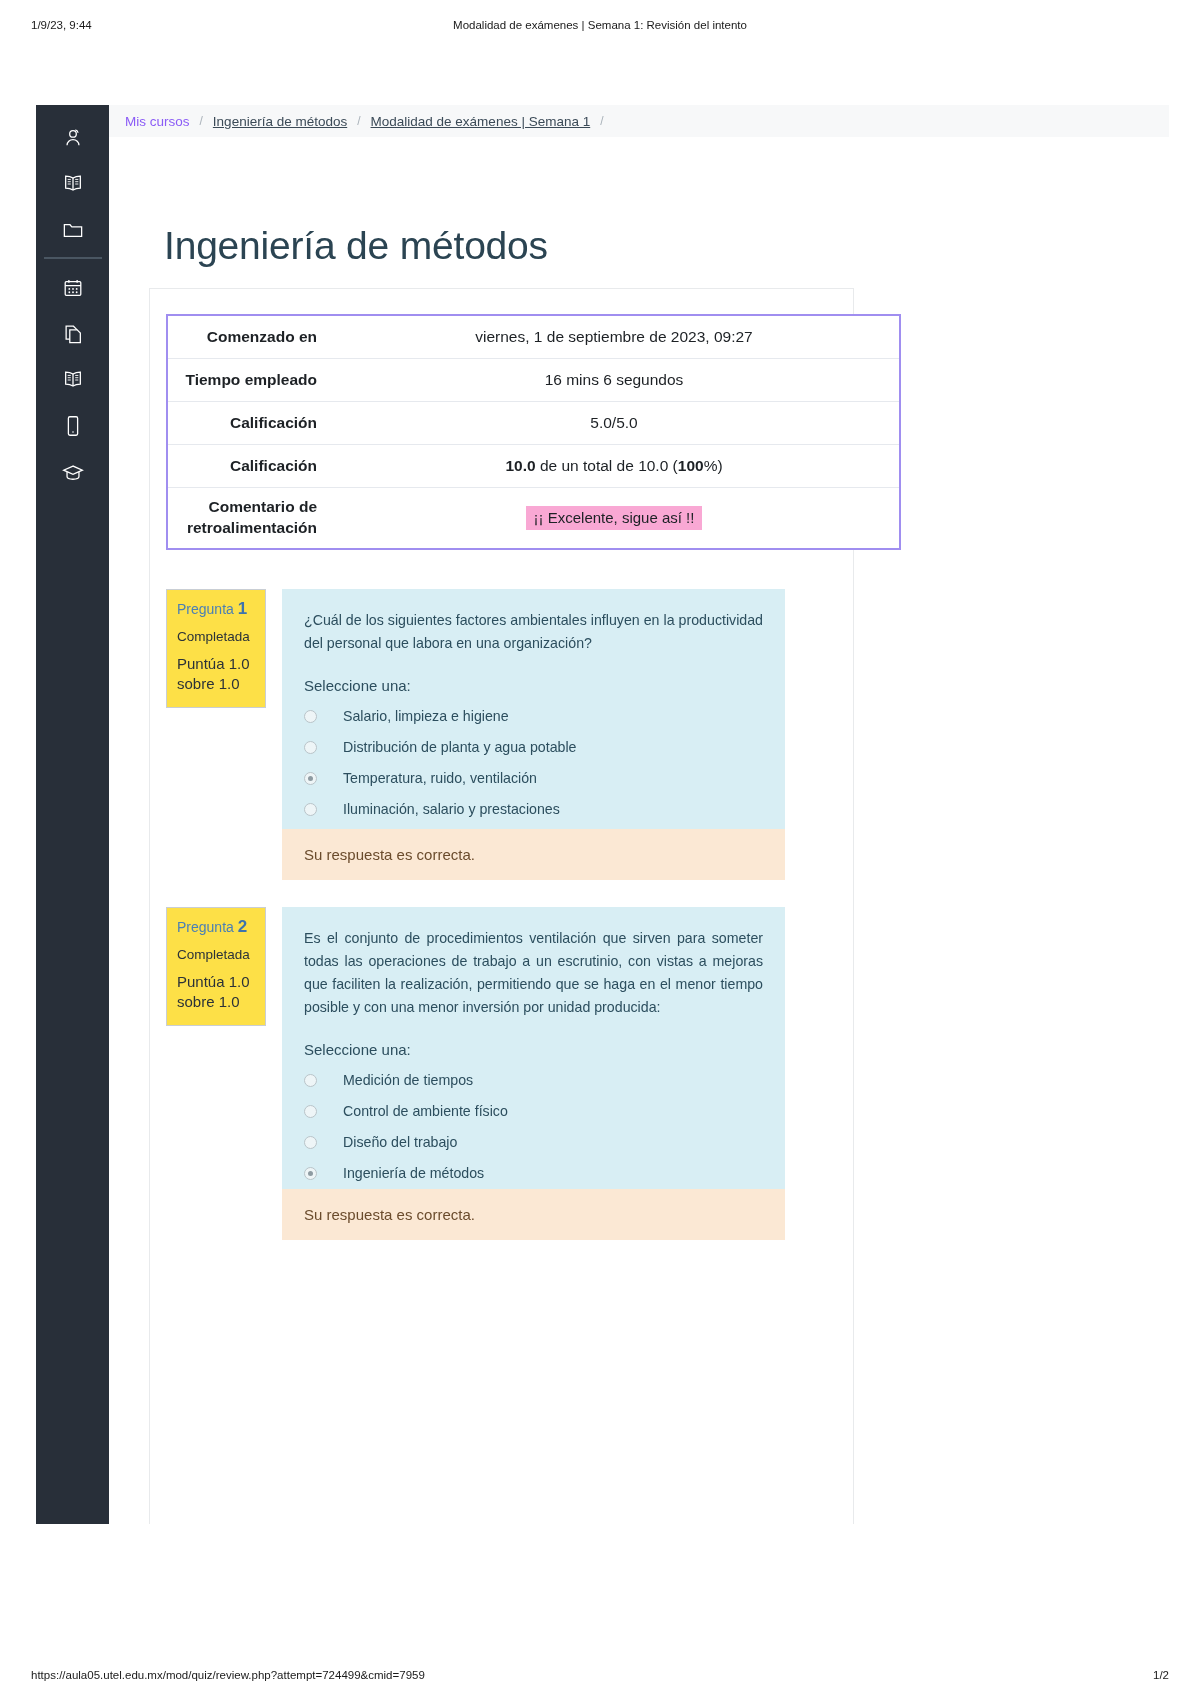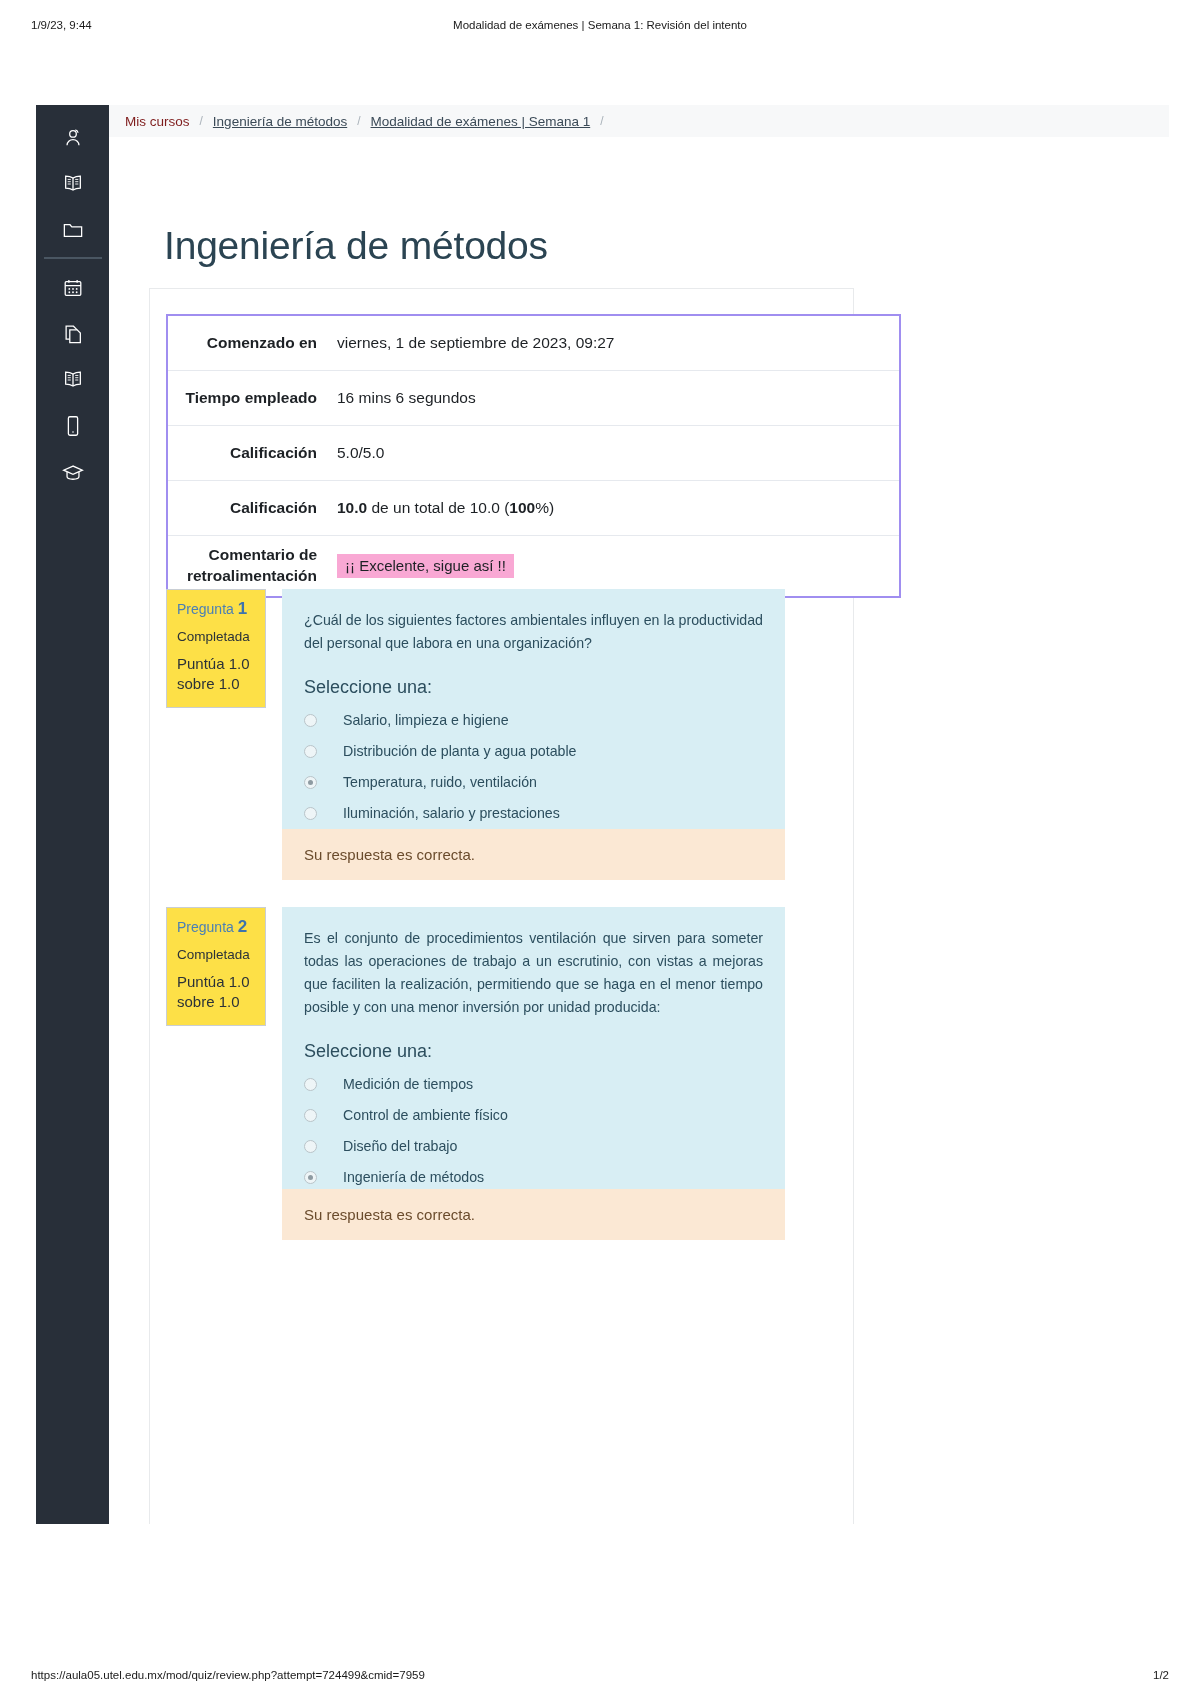--- a/index.html
+++ b/index.html
@@ -54,21 +54,21 @@
     width:1060px; height:1419px;
     background:#ffffff;
   }
   .breadcrumb {
     position:absolute; left:0; top:0; width:1060px; height:32px;
     background:#f7f8f9;
     display:flex; align-items:center;
     padding-left:16px;
     font-size:13.5px;
   }
-  .bc-item { color:#7f1d1d; }
+  .bc-item { color:#8b5cf6; }
   .bc-item.link { color:#3b4a57; text-decoration:underline; }
   .bc-sep { color:#aab2ba; margin:0 10px; font-size:12px; }
 
   .page-title {
     position:absolute; left:55px; top:93px;
     font-size:39px; font-weight:400; color:#2b4452;
     letter-spacing:-0.2px;
   }
 
   
@@ -95,26 +95,26 @@
     width:162px;
     text-align:right;
     vertical-align:middle;
     font-size:15.5px;
     font-weight:700;
     color:#1d2125;
     padding:9px 12px 9px 8px;
     line-height:1.35;
   }
   .summary-table td {
-    text-align:left;
+    text-align:center;
     vertical-align:middle;
     font-size:15.5px;
     font-weight:400;
     color:#1d2125;
-    padding:18px 8px;
+    padding:12px 8px;
   }
   .summary-table td b { font-weight:700; }
   .fb-highlight {
     background:#f9a8d4;
     padding:3px 8px 4px 8px;
     display:inline-block;
     font-size:15px;
     color:#1d2125;
   }
 
@@ -138,21 +138,21 @@
     position:absolute; left:124px; top:0;
     width:503px;
     background:#d8eef4;
     padding:20px 22px 22px 22px;
   }
   .q-text {
     font-size:14.2px; line-height:1.62; color:#2c4e5e;
     text-align:justify;
     margin:0 0 22px 0;
   }
-  .q-select-label { font-size:18px; color:#2c4e5e; margin-bottom:14px; }
+  .q-select-label { font-size:15px; color:#2c4e5e; margin-bottom:14px; }
   .opt-row { display:flex; align-items:center; margin-bottom:15px; }
   .opt-row:last-child { margin-bottom:0; }
   .radio {
     width:13px; height:13px; border-radius:50%;
     border:1px solid #b9c4c9; background:#eef5f7;
     flex:0 0 auto; margin-right:26px; position:relative;
   }
   .radio.checked::after {
     content:""; position:absolute; left:3px; top:3px;
     width:5px; height:5px; border-radius:50%; background:#8e9ba2;

